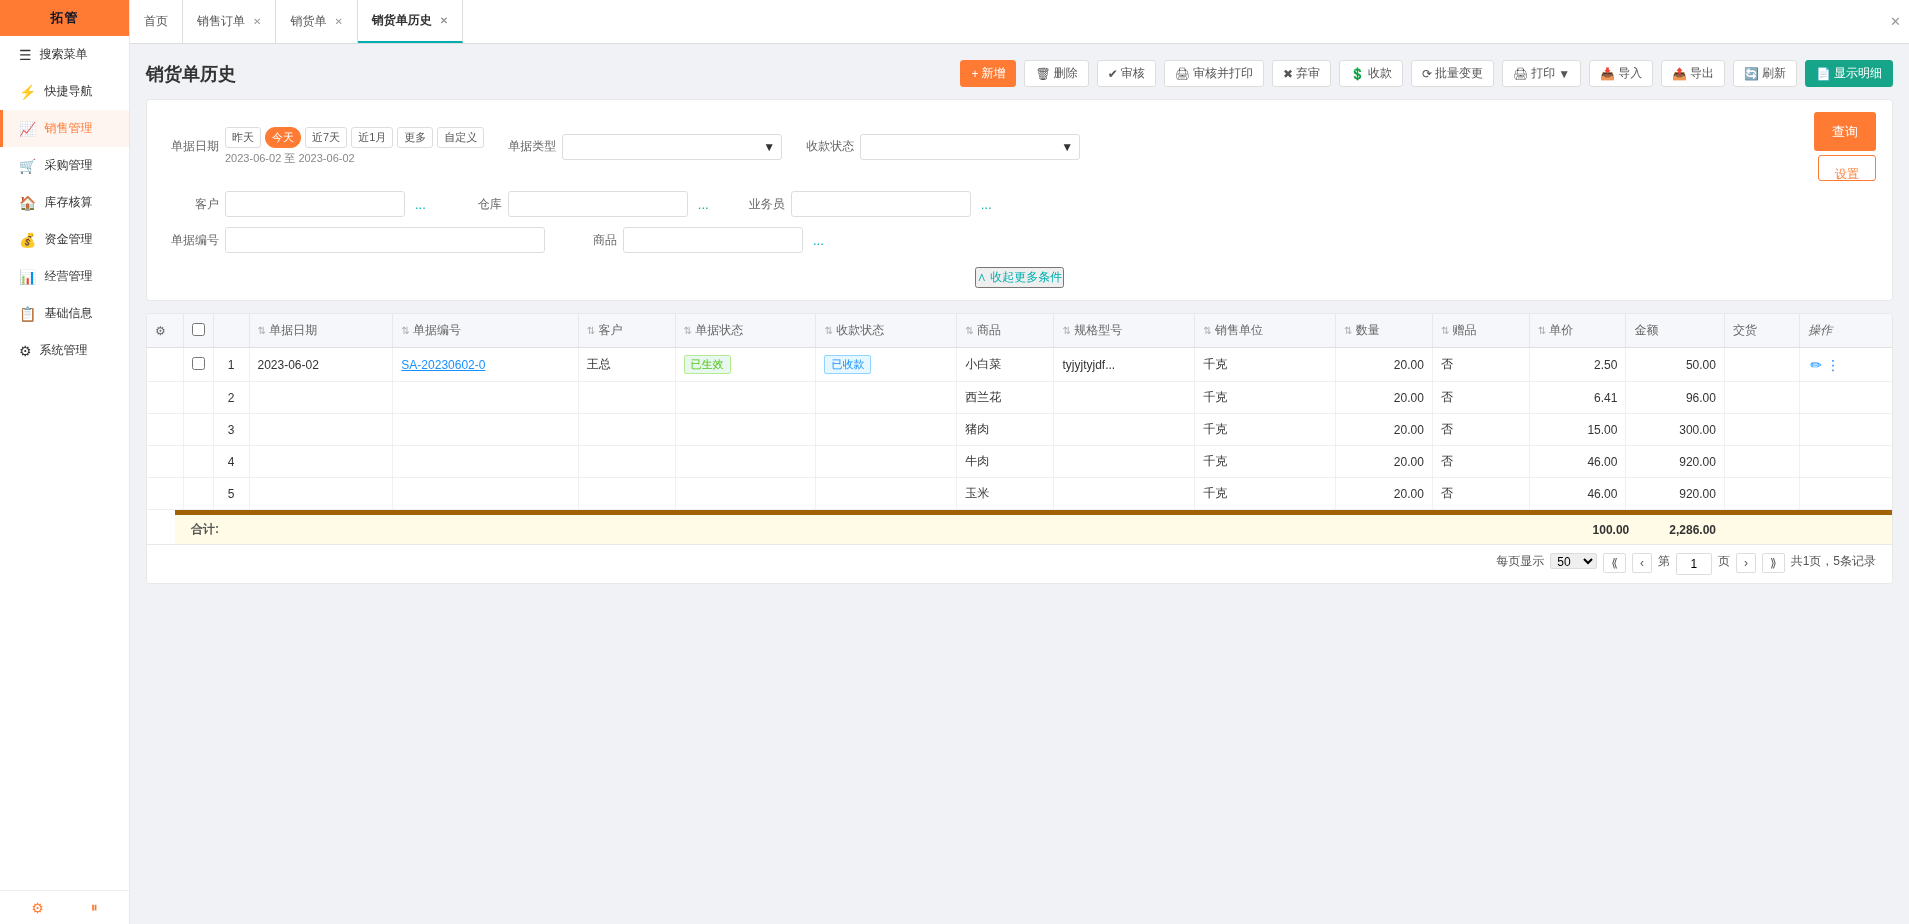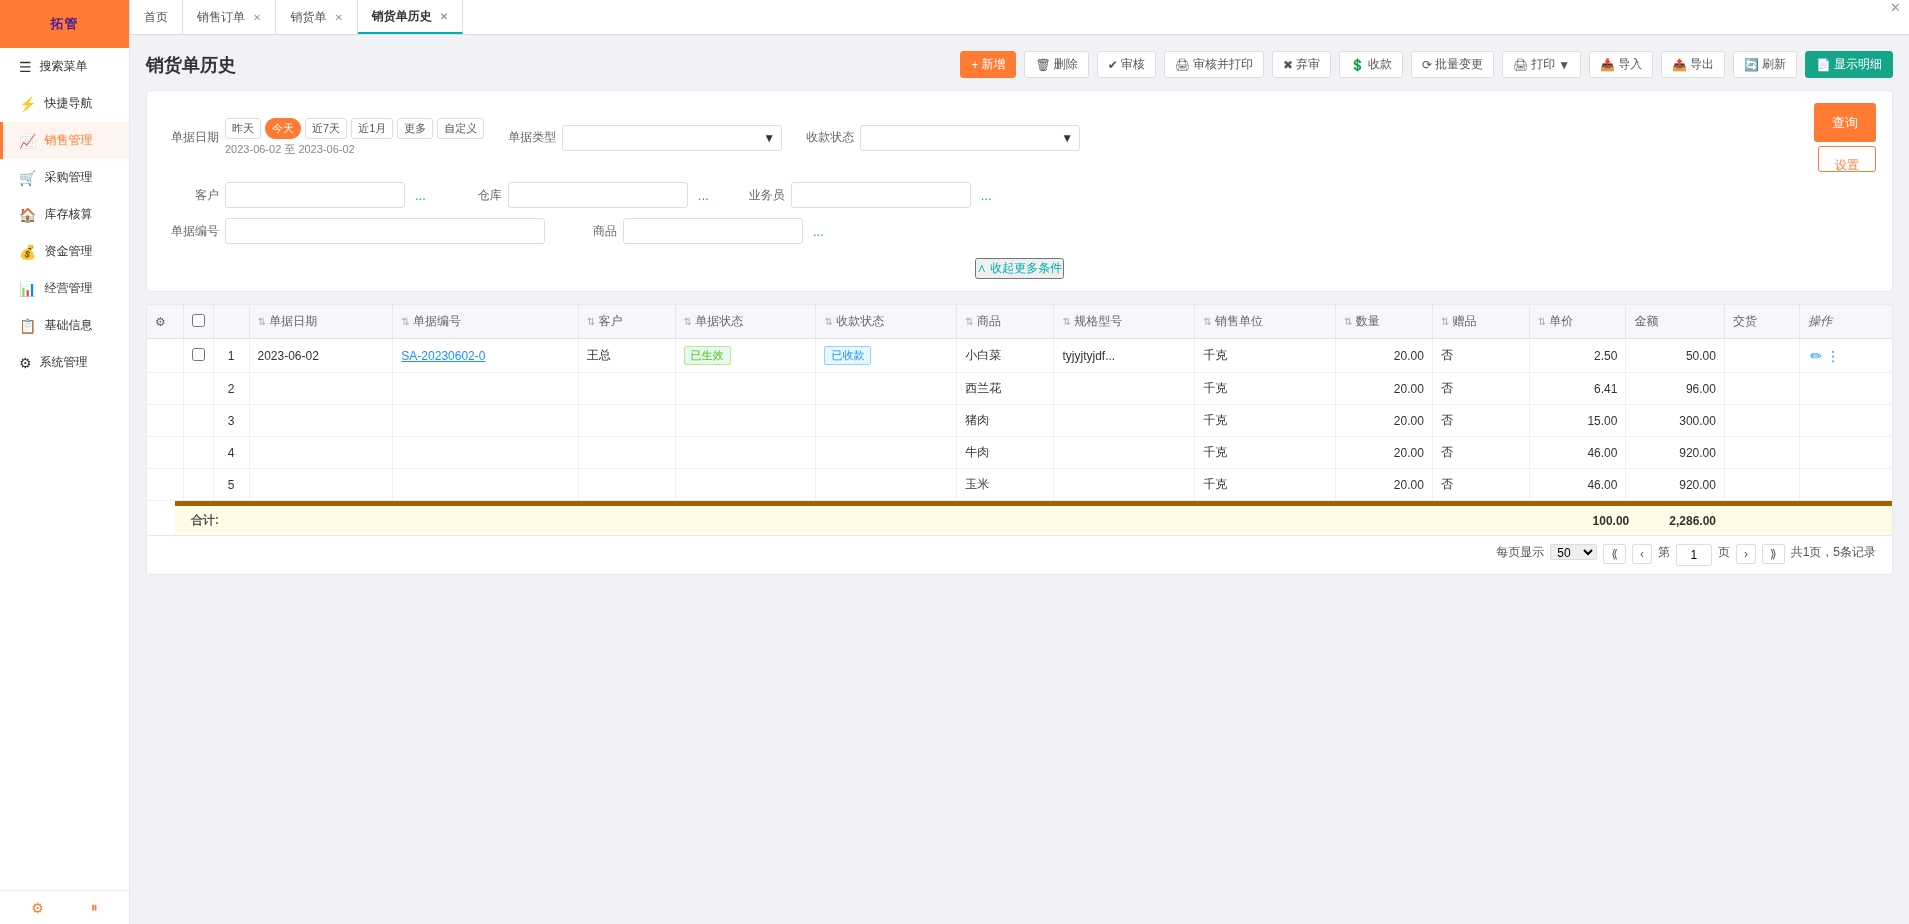--- a/index.html
+++ b/index.html
@@ -9,26 +9,26 @@
     .sidebar {
       width: 130px;
       background: #fff;
       border-right: 1px solid #e8e8e8;
       display: flex;
       flex-direction: column;
       flex-shrink: 0;
       height: 100%;
     }
     .sidebar-logo {
-      height: 48px;
+      height: 36px;
       background: #ff7b34;
       display: flex;
       align-items: center;
       justify-content: center;
-      color: #4c1d95;
+      color: #0f172a;
       font-size: 13px;
       font-weight: bold;
       letter-spacing: 1px;
     }
     .sidebar-item {
       display: flex;
       align-items: center;
       gap: 8px;
       padding: 10px 16px;
       cursor: pointer;
@@ -51,24 +51,24 @@
     .main {
       flex: 1;
       display: flex;
       flex-direction: column;
       overflow: hidden;
     }
 
     
     .tabs-bar {
       display: flex;
-      align-items: flex-start;
+      align-items: center;
       background: #fff;
       border-bottom: 1px solid #ddd;
-      height: 35px;
+      height: 44px;
       flex-shrink: 0;
     }
     .tab {
       display: flex;
       align-items: center;
       gap: 4px;
       padding: 0 14px;
       height: 100%;
       cursor: pointer;
       border-right: 1px solid #ddd;

